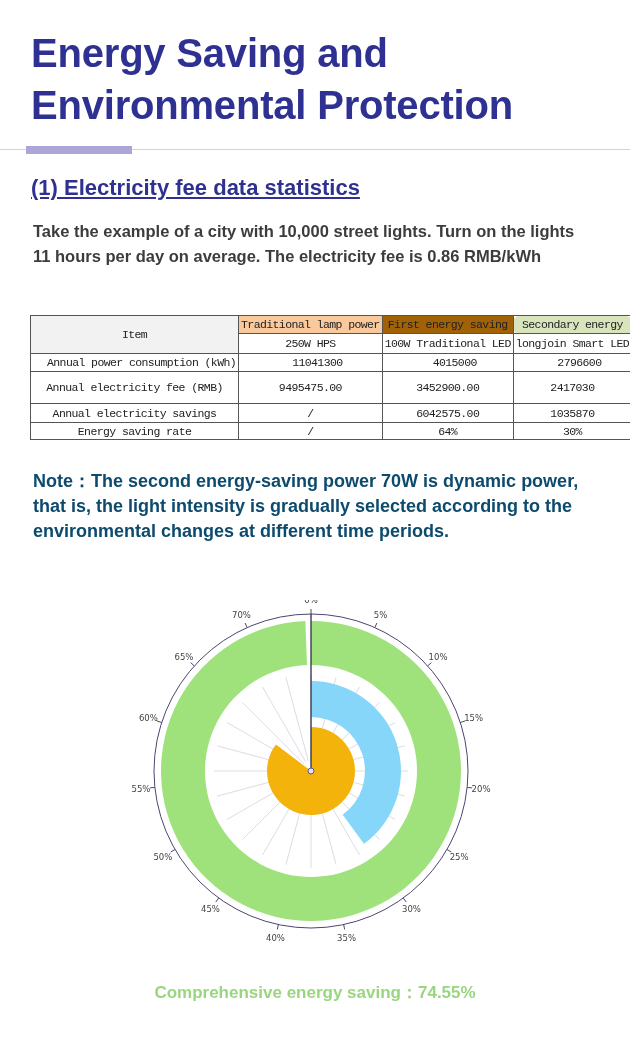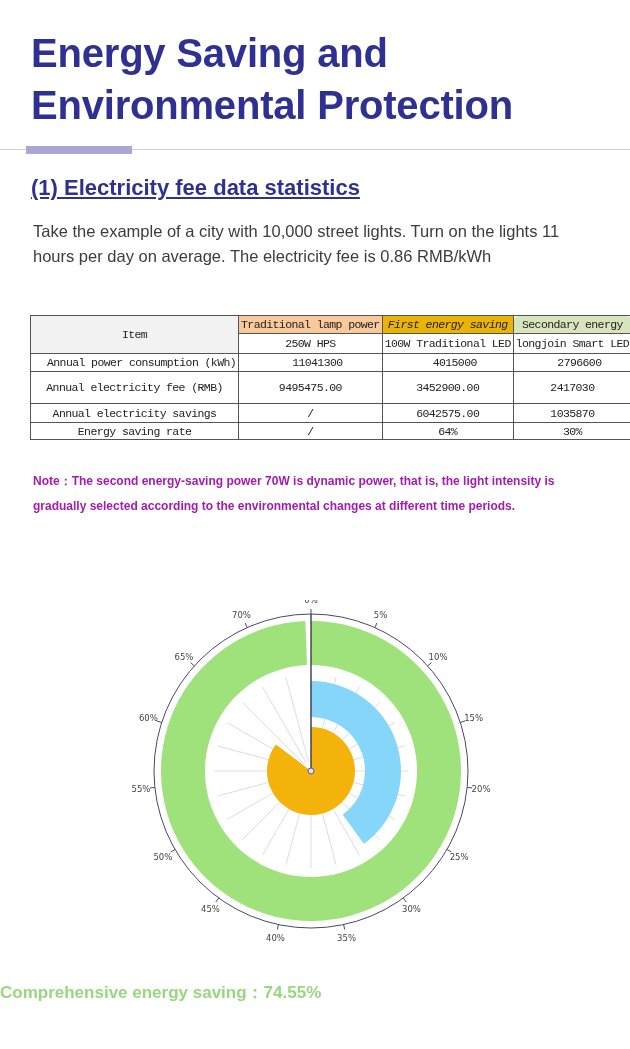--- a/index.html
+++ b/index.html
@@ -16,54 +16,54 @@
   }
   .accent-bar {
     position: absolute; left: 26px; top: 146px; width: 106px; height: 8px; background: #aaa7d8;
   }
   .section-title {
     position: absolute; left: 31px; top: 174px;
     color: #2e3191; font-weight: bold; font-size: 22px; line-height: 28px; text-decoration: underline;
   }
   .intro {
     position: absolute; left: 33px; top: 219px; width: 560px;
-    color: #3c3c3c; font-weight: normal; font-size: 16.5px; line-height: 25px;
+    color: #3c3c3c; font-weight: bold; font-size: 16.5px; line-height: 25px;
   }
 
   table.stats {
     position: absolute; left: 30px; top: 315px; width: 566px;
     border-collapse: collapse;
     font-family: "Liberation Mono", monospace; font-size: 11.5px; color: #222;
   }
   table.stats td {
     border: 1px solid #555; text-align: center; padding: 0 2px; white-space: nowrap;
     letter-spacing: -0.6px;
   }
   table.stats tr.r-h1 td { height: 18px; }
   table.stats tr.r-h2 td { height: 20px; }
   table.stats tr.r-1 td { height: 18px; padding-left: 16px; }
   table.stats tr.r-2 td { height: 32px; }
   table.stats tr.r-3 td { height: 19px; }
   table.stats tr.r-4 td { height: 17px; }
   .c-item { background: #f2f2f2; width: 153px; }
   .c-trad { background: #f9c89b; }
-  .c-first { background: #eab308; font-style: italic; }
+  .c-first { background: #a16207; }
   .c-second { background: #d8e4bc; border-radius: 6px; }
   .c-comp { background: #ebf1de; line-height: 17px; }
 
   .note {
     position: absolute; left: 33px; top: 469px; width: 565px;
-    color: #a21caf; font-weight: bold; font-size: 12px; line-height: 25px;
+    color: #0c4a6e; font-weight: bold; font-size: 18px; line-height: 25px;
   }
 
   .chart-wrap { position: absolute; left: 130px; top: 600px; width: 370px; height: 345px; }
   .chart-wrap svg { width: 370px; height: 345px; display: block; }
   .tick-label { font-family: "DejaVu Sans", sans-serif; font-size: 8.5px; fill: #444; }
   .summary {
-    position: absolute; left: 0; top: 981px; width: 630px; text-align: left;
+    position: absolute; left: 0; top: 981px; width: 630px; text-align: center;
     color: #9ad67f; font-weight: bold; font-size: 17px; line-height: 24px;
   }
 </style>
 </head>
 <body>
 
 <div class="title">
   <div>Energy Saving and</div>
   <div>Environmental Protection</div>
 </div>

